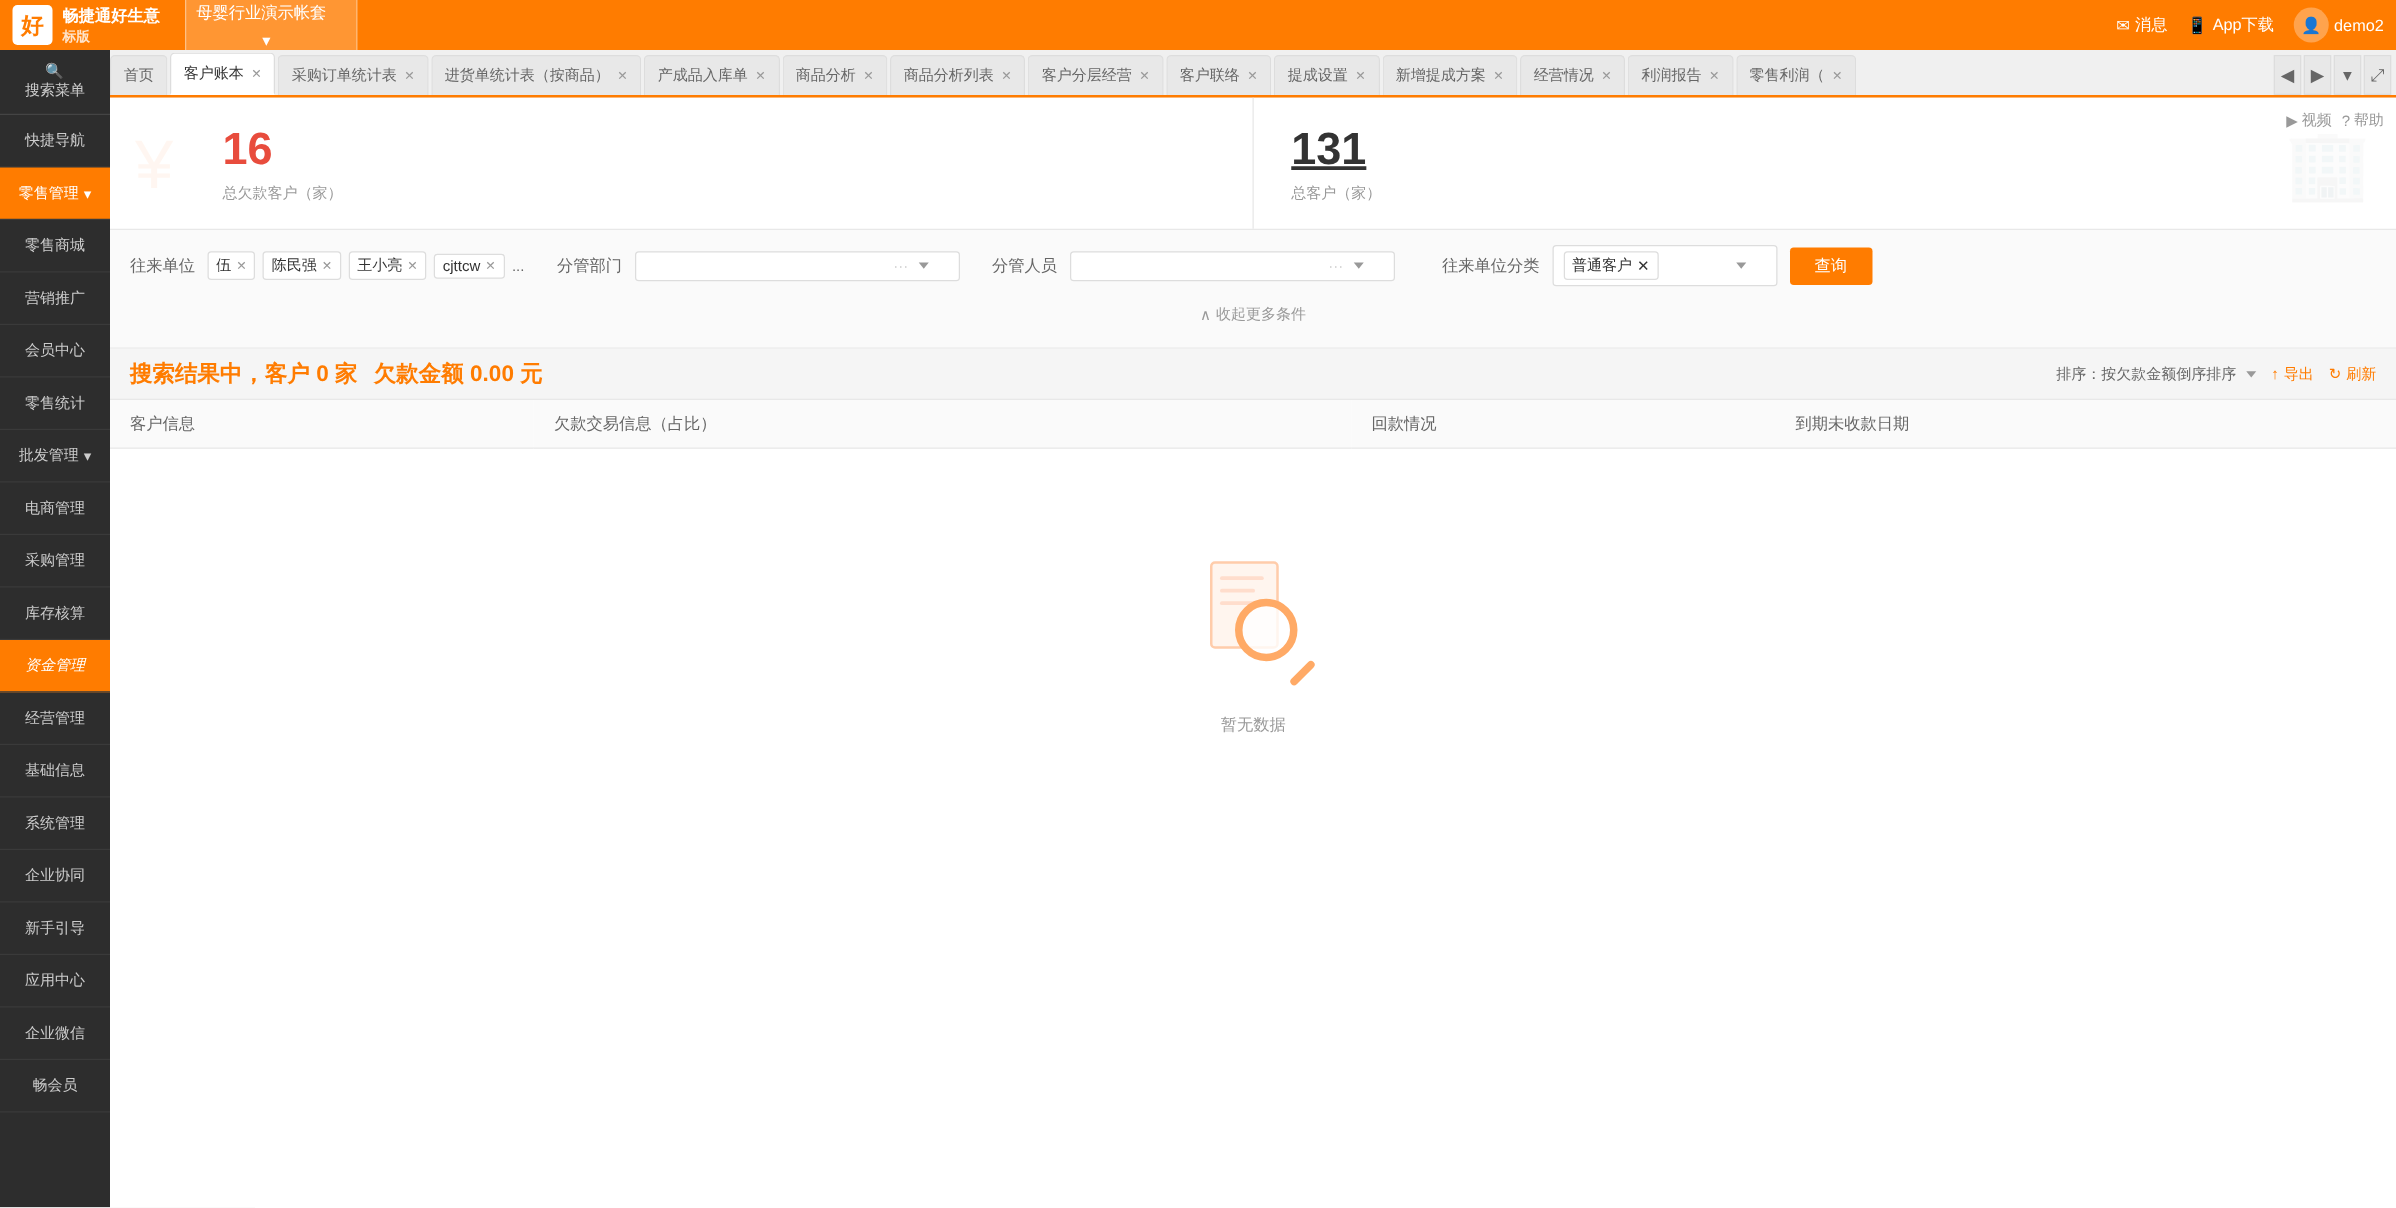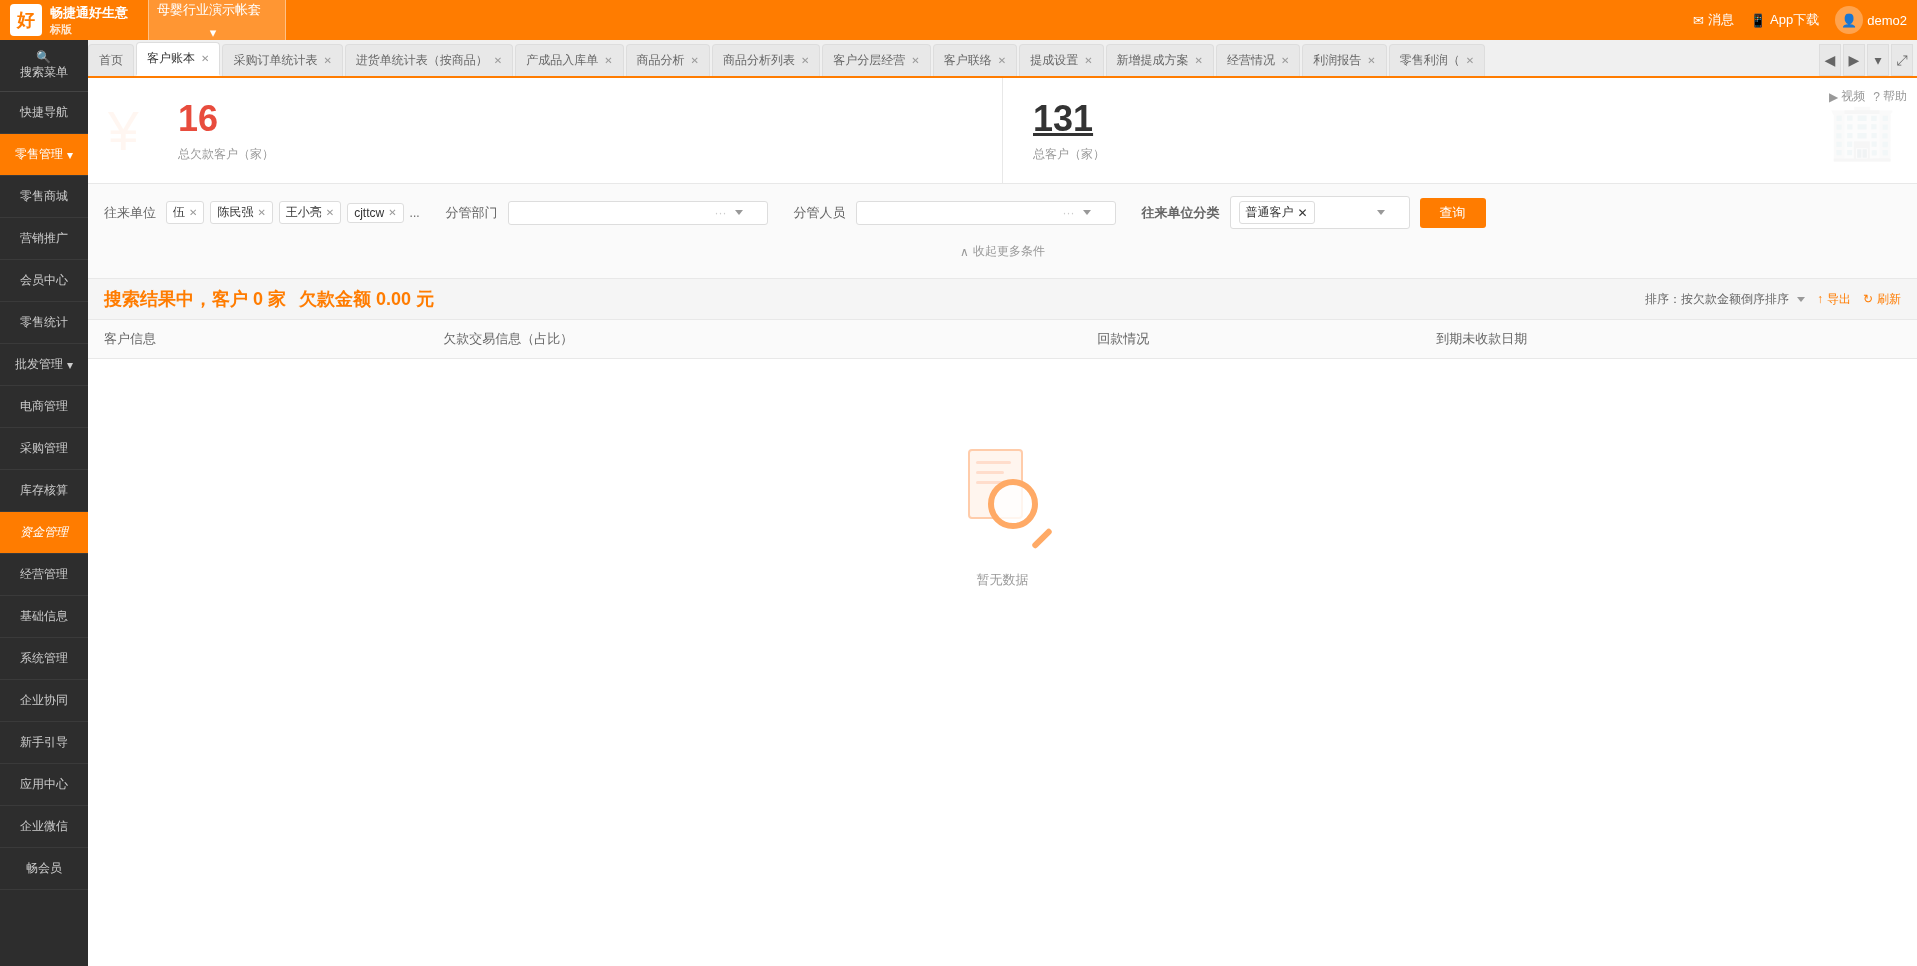--- a/index.html
+++ b/index.html
@@ -268,21 +268,21 @@
               </span>
             </div>
             <span class="filter-label" style="margin-left:16px;">分管人员</span>
             <div class="filter-select-box filter-select-wide">
               <span style="color:#ccc;"></span>
               <span style="margin-left:auto;display:flex;align-items:center;gap:4px;">
                 <span style="color:#ccc;">···</span>
                 <span class="chevron-down"></span>
               </span>
             </div>
-            <span class="filter-label" style="margin-left:16px;font-weight:bold;">往来单位分类</span>
+            <span class="filter-label" style="margin-left:28px;">往来单位分类</span>
             <div class="filter-select-box filter-select-medium">
               <div class="customer-type-tag">
                 <span>普通客户</span>
                 <span class="tag-x">✕</span>
               </div>
               <span class="chevron-down" style="margin-left:auto;"></span>
             </div>
             <button class="query-btn">查询</button>
           </div>
           <div class="collapse-row">

